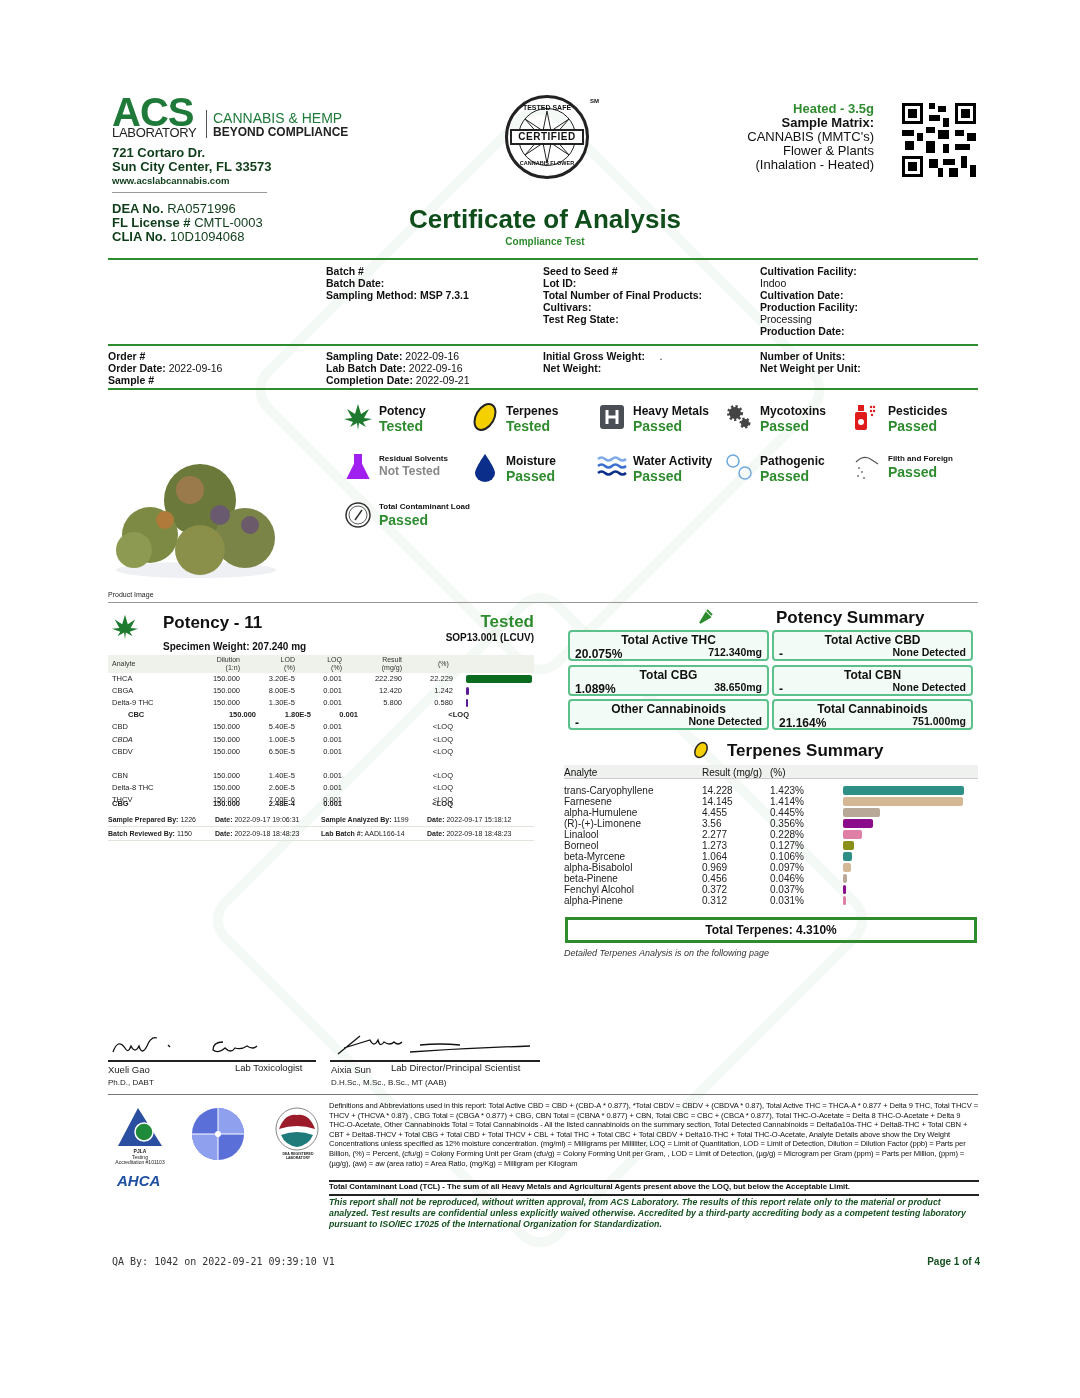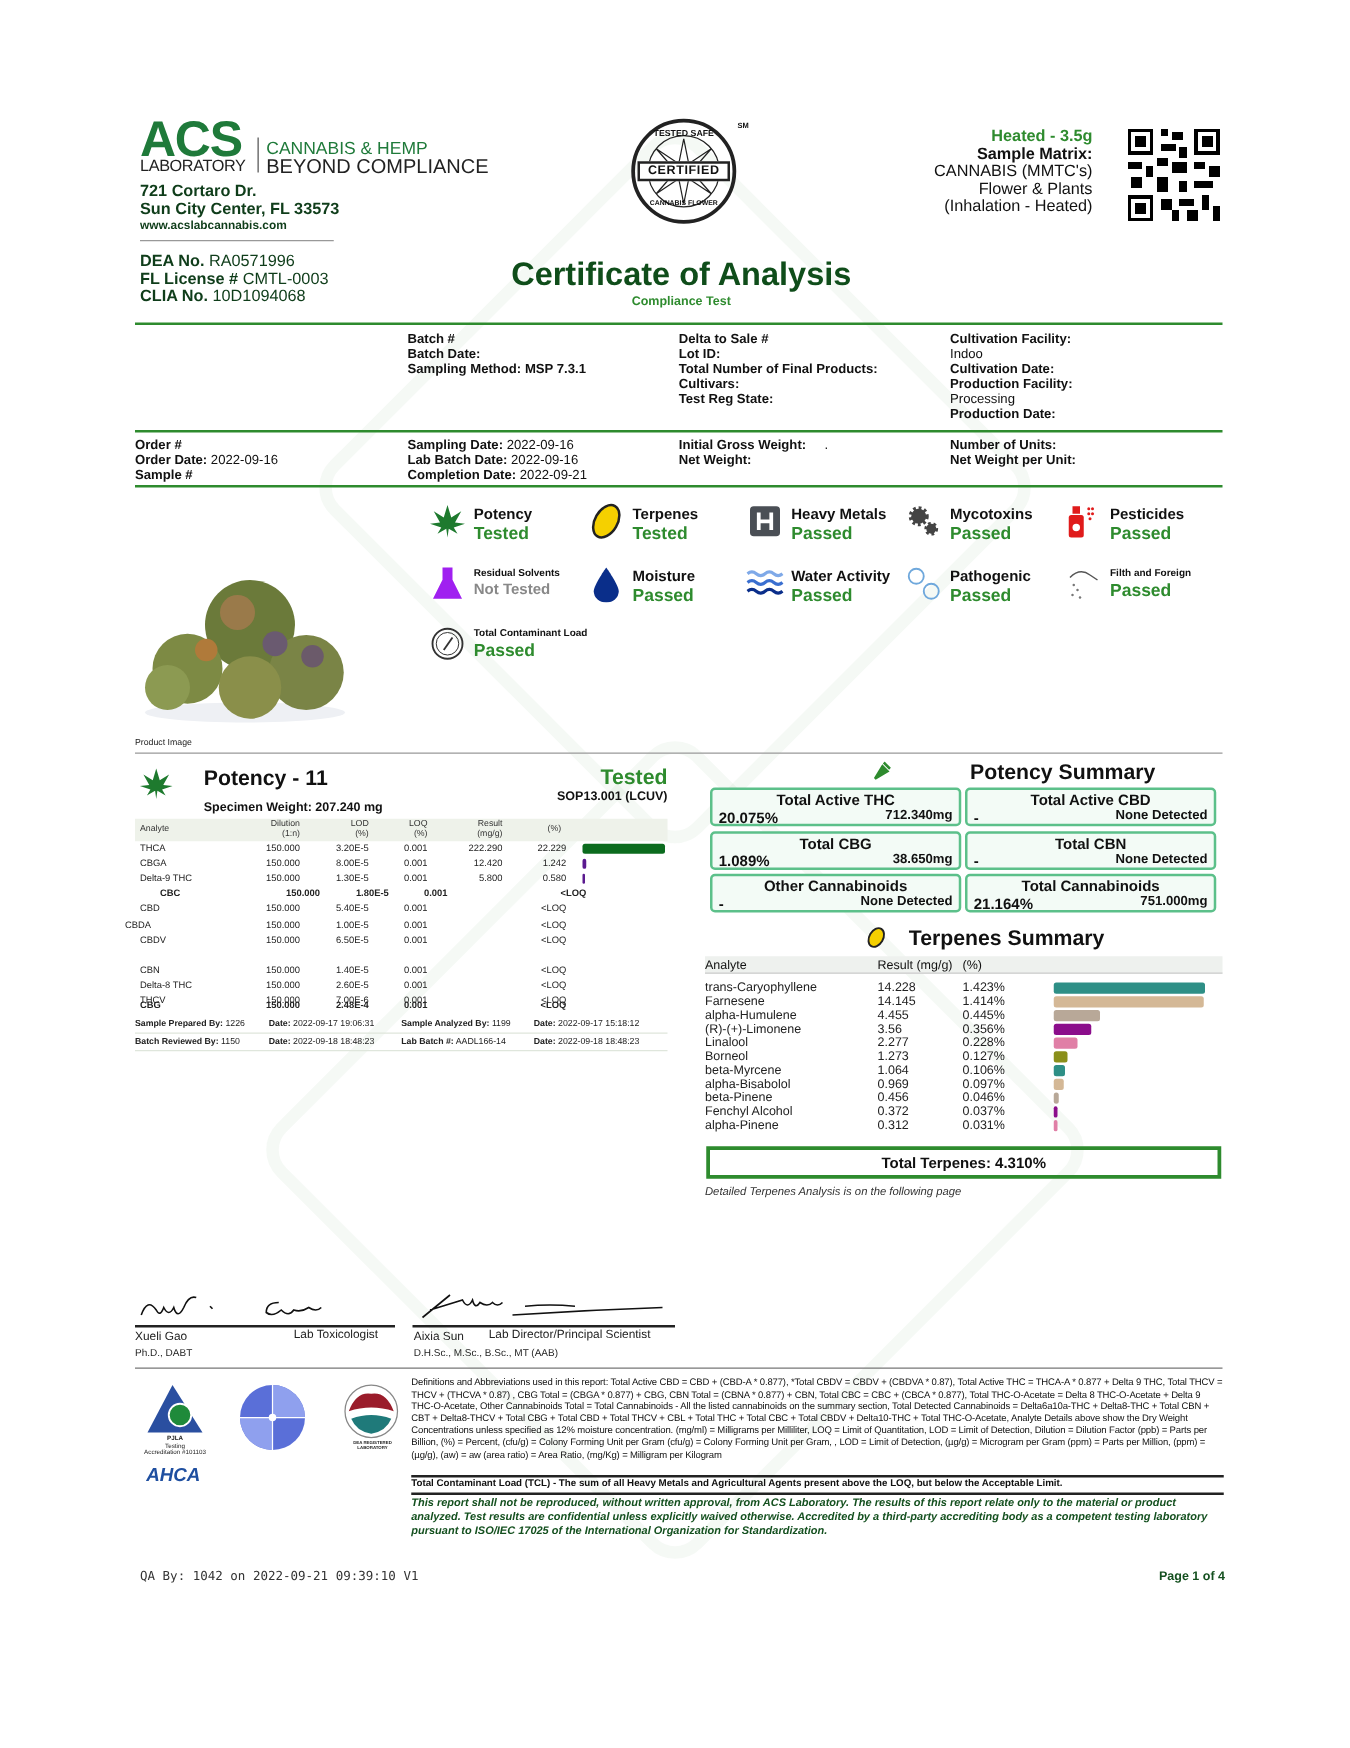--- a/index.html
+++ b/index.html
@@ -7,21 +7,21 @@
   body { font-family: "Liberation Sans", sans-serif; color: #111; position: relative; }
   .abs { position: absolute; }
   .rule { position: absolute; height: 2px; background: #2e8b2e; }
   .grayrule { position: absolute; height: 1px; background: #999; }
 
   
   .logo-acs { left: 112px; top: 94px; font-size: 40px; font-weight: 900; color: #1f7a3a; letter-spacing: -1px; line-height: 36px; }
   .logo-lab { left: 112px; top: 125px; font-size: 13px; color: #222; letter-spacing: -0.3px; }
   .logo-sep { left: 206px; top: 110px; width: 1px; height: 28px; background: #555; }
   .logo-tag1 { left: 213px; top: 110px; font-size: 14px; color: #1f7a3a; font-weight: 500; }
-  .logo-tag2 { left: 213px; top: 125px; font-size: 16px; color: #222; }
+  .logo-tag2 { left: 213px; top: 125px; font-size: 12px; color: #222; font-weight: bold; }
   .addr { left: 112px; top: 146px; font-size: 13px; font-weight: bold; line-height: 14px; color: #0f3d1a; }
   .web { left: 112px; top: 175px; font-size: 9.5px; font-weight: bold; color: #0f3d1a; }
   .lic { left: 112px; top: 202px; font-size: 13px; line-height: 14px; color: #0f3d1a; }
   .lic b { font-weight: bold; }
 
   .seal { left: 505px; top: 95px; width: 84px; height: 84px; border-radius: 50%; border: 3px solid #222; }
   .seal-inner { position: absolute; left: 10px; top: 10px; width: 58px; height: 58px; border-radius: 50%; border: 1px solid #222; }
   .seal-band { position: absolute; left: 2px; top: 31px; width: 74px; height: 16px; border: 2px solid #222; background: #fff; font-size: 10px; font-weight: bold; text-align: center; line-height: 12px; letter-spacing: 0.5px; }
   .seal-top { position: absolute; left: 0; top: 6px; width: 78px; text-align: center; font-size: 7px; font-weight: bold; }
   .seal-bot { position: absolute; left: 0; top: 62px; width: 78px; text-align: center; font-size: 5.5px; font-weight: bold; }
@@ -173,21 +173,21 @@
     <rect x="16" y="22" width="3" height="3" fill="#000"></rect>
 </svg>
 
 <div class="rule" style="left:108px;top:258px;width:870px;"></div>
 <div class="abs info" style="left:326px;top:265px;">
   <div><b>Batch #</b></div>
   <div><b>Batch Date:</b></div>
   <div><b>Sampling Method: MSP 7.3.1</b></div>
 </div>
 <div class="abs info" style="left:543px;top:265px;">
-  <div><b>Delta to Sale #</b></div>
+  <div><b>Seed to Seed #</b></div>
   <div><b>Lot ID:</b></div>
   <div><b>Total Number of Final Products:</b></div>
   <div><b>Cultivars:</b></div>
   <div><b>Test Reg State:</b></div>
 </div>
 <div class="abs info" style="left:760px;top:265px;">
   <div><b>Cultivation Facility:</b></div>
   <div>Indoo</div>
   <div><b>Cultivation Date:</b></div>
   <div><b>Production Facility:</b></div>
@@ -385,21 +385,21 @@
     </div>
     <div class="pt" style="left: 0px; top: 722.4px; width: 540px; height: 12px;">
       <span class="c" style="left: 112px;">CBD</span>
       <span class="c" style="left: 200px; width: 40px; text-align: right;">150.000</span>
       <span class="c" style="left: 260px; width: 35px; text-align: right;">5.40E-5</span>
       <span class="c" style="left: 322px; width: 20px; text-align: right;">0.001</span>
       <span class="c" style="left: 362px; width: 40px; text-align: right;"></span>
       <span class="c" style="left: 420px; width: 33px; text-align: right;">&lt;LOQ</span>
     </div>
     <div class="pt" style="left: 0px; top: 734.5px; width: 540px; height: 12px;">
-      <span class="c" style="left: 100px;">CBDA</span>
+      <span class="c" style="left: 112px; font-style: italic;">CBDA</span>
       <span class="c" style="left: 200px; width: 40px; text-align: right;">150.000</span>
       <span class="c" style="left: 260px; width: 35px; text-align: right;">1.00E-5</span>
       <span class="c" style="left: 322px; width: 20px; text-align: right;">0.001</span>
       <span class="c" style="left: 362px; width: 40px; text-align: right;"></span>
       <span class="c" style="left: 420px; width: 33px; text-align: right;">&lt;LOQ</span>
     </div>
     <div class="pt" style="left: 0px; top: 746.6px; width: 540px; height: 12px;">
       <span class="c" style="left: 112px;">CBDV</span>
       <span class="c" style="left: 200px; width: 40px; text-align: right;">150.000</span>
       <span class="c" style="left: 260px; width: 35px; text-align: right;">6.50E-5</span>

